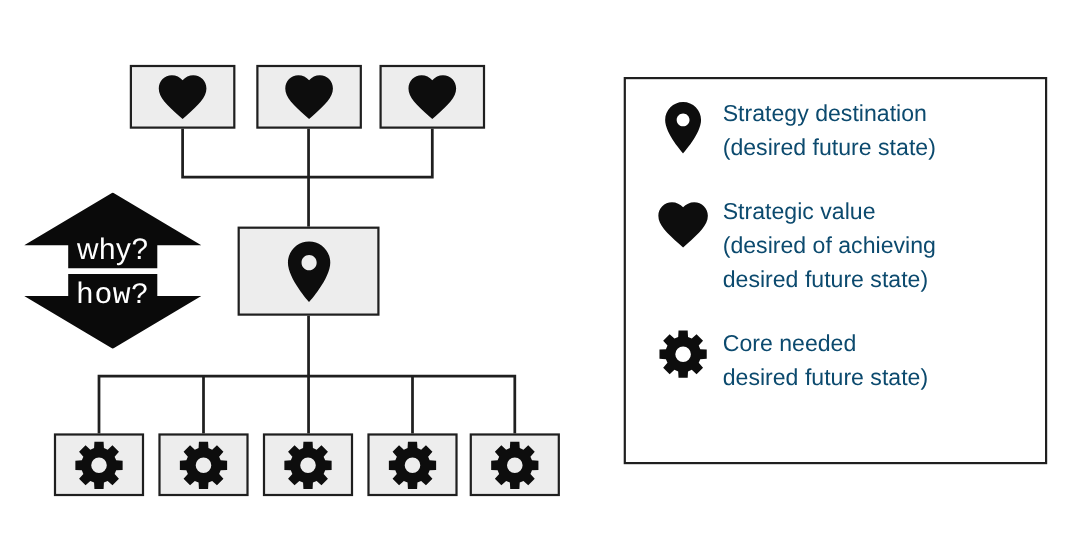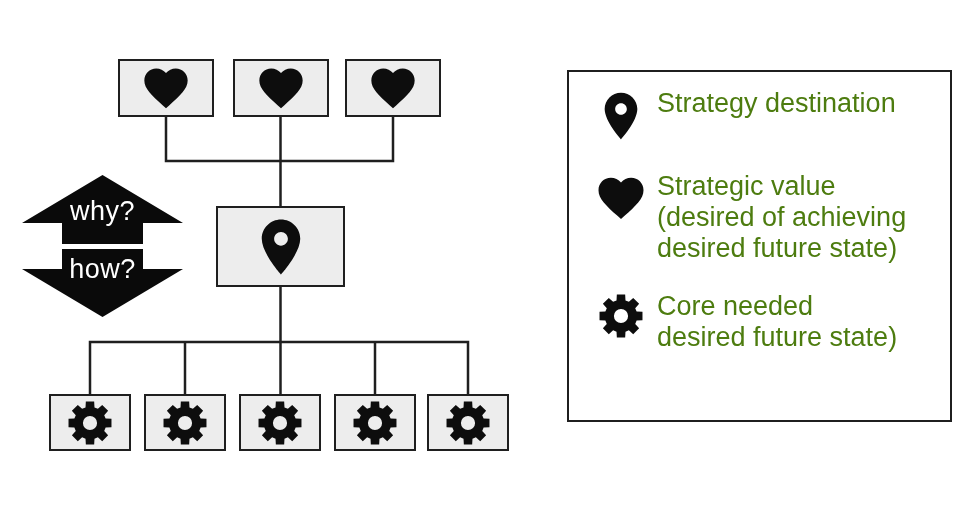--- a/index.html
+++ b/index.html
@@ -21,21 +21,21 @@
     color:#ffffff; font-size:27px; line-height:31px; letter-spacing:0.5px;
   }
 
   .legend {
     position:absolute; left:567px; top:70px; width:385px; height:352px;
     box-sizing:border-box; background:#ffffff; border:2px solid #1f1f1f;
     display:flex; flex-direction:column; gap:27px; padding:16px 8px 0 16px;
   }
   .legend-row { display:flex; align-items:flex-start; }
   .legend-icon-cell { flex:0 0 72px; display:flex; justify-content:center; margin-top:0; }
-  .legend-text { font-size:27px; line-height:31px; color:#4d7c0f; white-space:nowrap; }
+  .legend-text { font-size:21px; line-height:31px; color:#0c4a6e; white-space:nowrap; }
 </style>
 </head>
 <body>
 
 <div class="stage">
 
   <svg class="connectors" viewBox="0 0 980 506" fill="none" stroke="#1f1f1f" stroke-width="2.5">
     <path d="M166 116 V161 H393 V116"></path>
     <path d="M280.5 116 V208"></path>
     <path d="M280.5 285 V396"></path>
@@ -88,37 +88,38 @@
   </div>
   <div class="node" style="left:427px; top:394px; width:82px; height:57px;">
     <svg width="50" height="50" viewBox="0 0 24 24">
       <path fill="#0d0d0d" d="M9.85 4.5 L10 1.69 L14 1.69 L14.15 4.5 L15.78 5.18 L17.87 3.3 L20.7 6.13 L18.82 8.22 L19.5 9.85 L22.31 10 L22.31 14 L19.5 14.15 L18.82 15.78 L20.7 17.87 L17.87 20.7 L15.78 18.82 L14.15 19.5 L14 22.31 L10 22.31 L9.85 19.5 L8.22 18.82 L6.13 20.7 L3.3 17.87 L5.18 15.78 L4.5 14.15 L1.69 14 L1.69 10 L4.5 9.85 L5.18 8.22 L3.3 6.13 L6.13 3.3 L8.22 5.18 Z M12 8.6 A3.4 3.4 0 1 0 12 15.4 A3.4 3.4 0 1 0 12 8.6 Z"></path>
     </svg>
   </div>
 
   <svg class="arrow-svg" style="left:22px; top:175px;" width="161" height="69" viewBox="0 0 161 69">
     <polygon fill="#0a0a0a" points="80.5,0 161,48 121,48 121,69 40,69 40,48 0,48"></polygon>
   </svg>
-  <div class="arrow-label" style="left:22px; top:196px;">why?</div>
+  <div class="arrow-label" style="left:22px; top:211px;">why?</div>
 
   <svg class="arrow-svg" style="left:22px; top:249px;" width="161" height="68" viewBox="0 0 161 68">
     <polygon fill="#0a0a0a" points="40,0 121,0 121,20 161,20 80.5,68 0,20 40,20"></polygon>
   </svg>
-  <div class="arrow-label" style="left:22px; top:254px;">how?</div>
+  <div class="arrow-label" style="left:22px; top:254px;font-family:Liberation Mono, monospace;">how?</div>
 
   <div class="legend">
 
     <div class="legend-row">
       <div class="legend-icon-cell">
         <svg width="56" height="56" viewBox="0 0 24 24">
           <path fill="#0d0d0d" d="M12 2C8.13 2 5 5.13 5 9c0 5.25 7 13 7 13s7-7.75 7-13c0-3.87-3.13-7-7-7zm0 9.5c-1.38 0-2.5-1.12-2.5-2.5s1.12-2.5 2.5-2.5 2.5 1.12 2.5 2.5-1.12 2.5-2.5 2.5z"></path>
         </svg>
       </div>
       <div class="legend-text">
         <div>Strategy destination</div>
+        <div>(desired future state)</div>
       </div>
     </div>
 
     <div class="legend-row">
       <div class="legend-icon-cell">
         <svg width="54" height="54" viewBox="0 0 24 24">
           <path fill="#0d0d0d" d="M12 21.35l-1.45-1.32C5.4 15.36 2 12.28 2 8.5 2 5.42 4.42 3 7.5 3c1.74 0 3.41.81 4.5 2.09C13.09 3.81 14.76 3 16.5 3 19.58 3 22 5.42 22 8.5c0 3.78-3.4 6.86-8.55 11.54L12 21.35z"></path>
         </svg>
       </div>
       <div class="legend-text">

